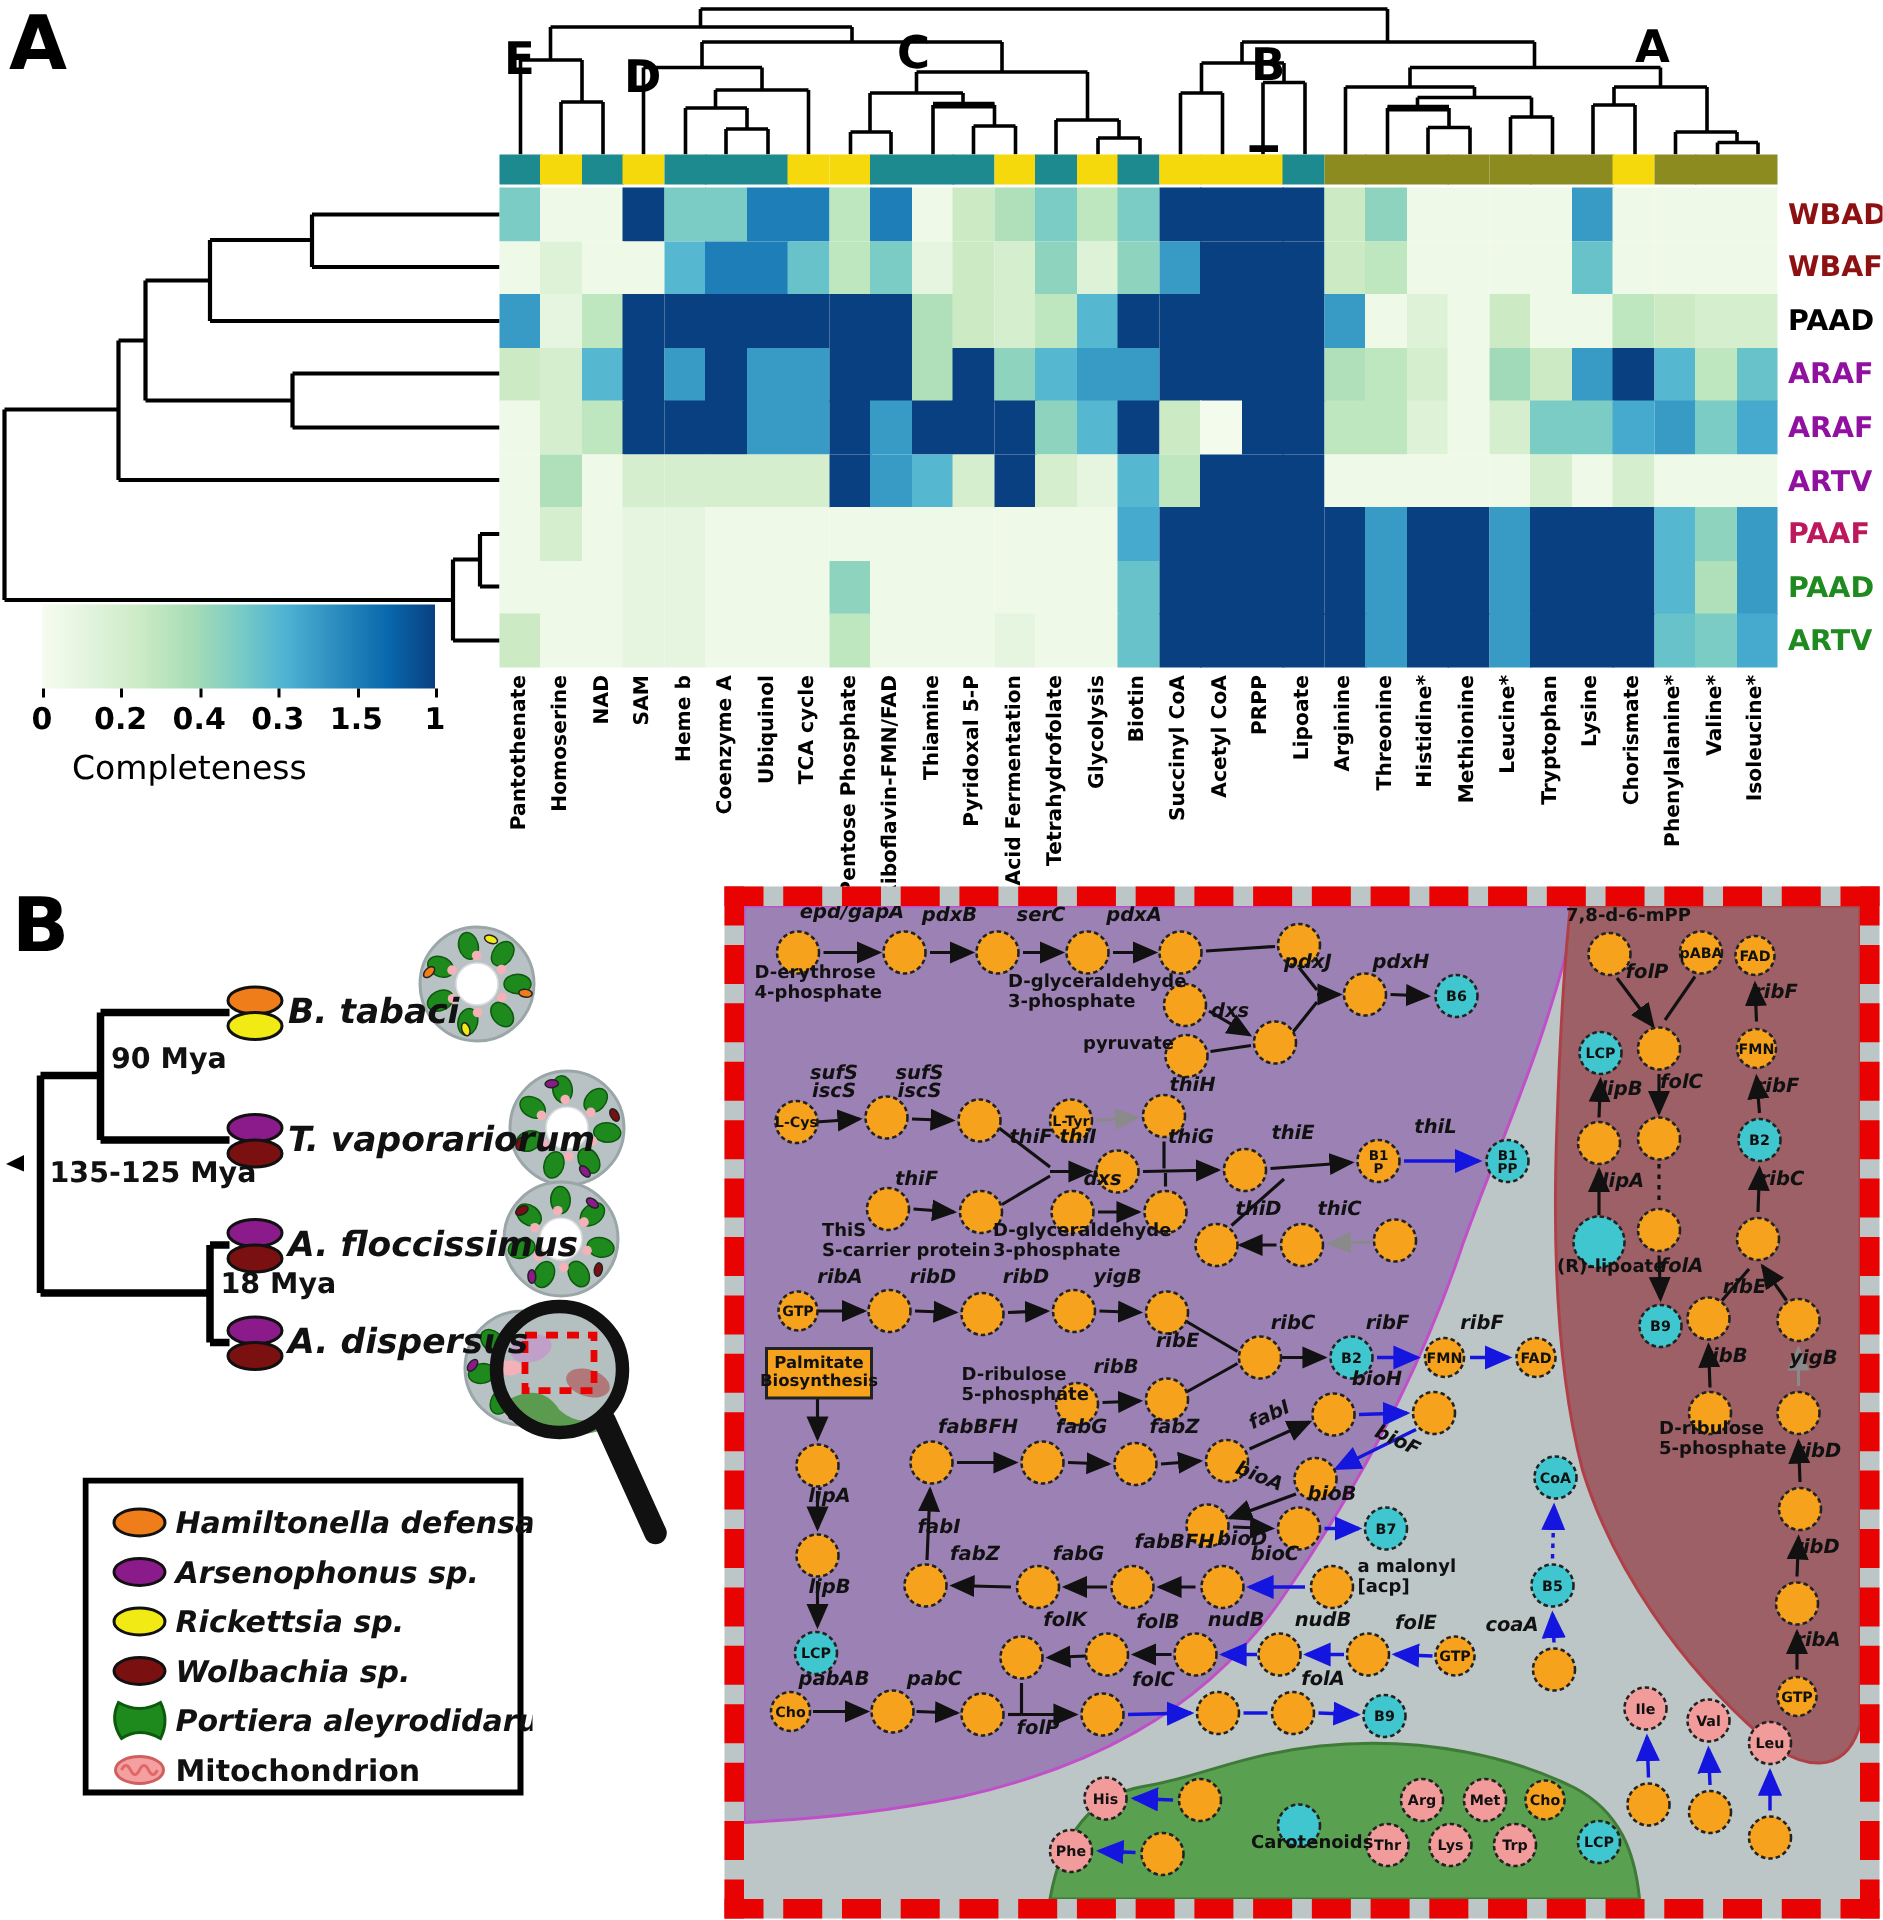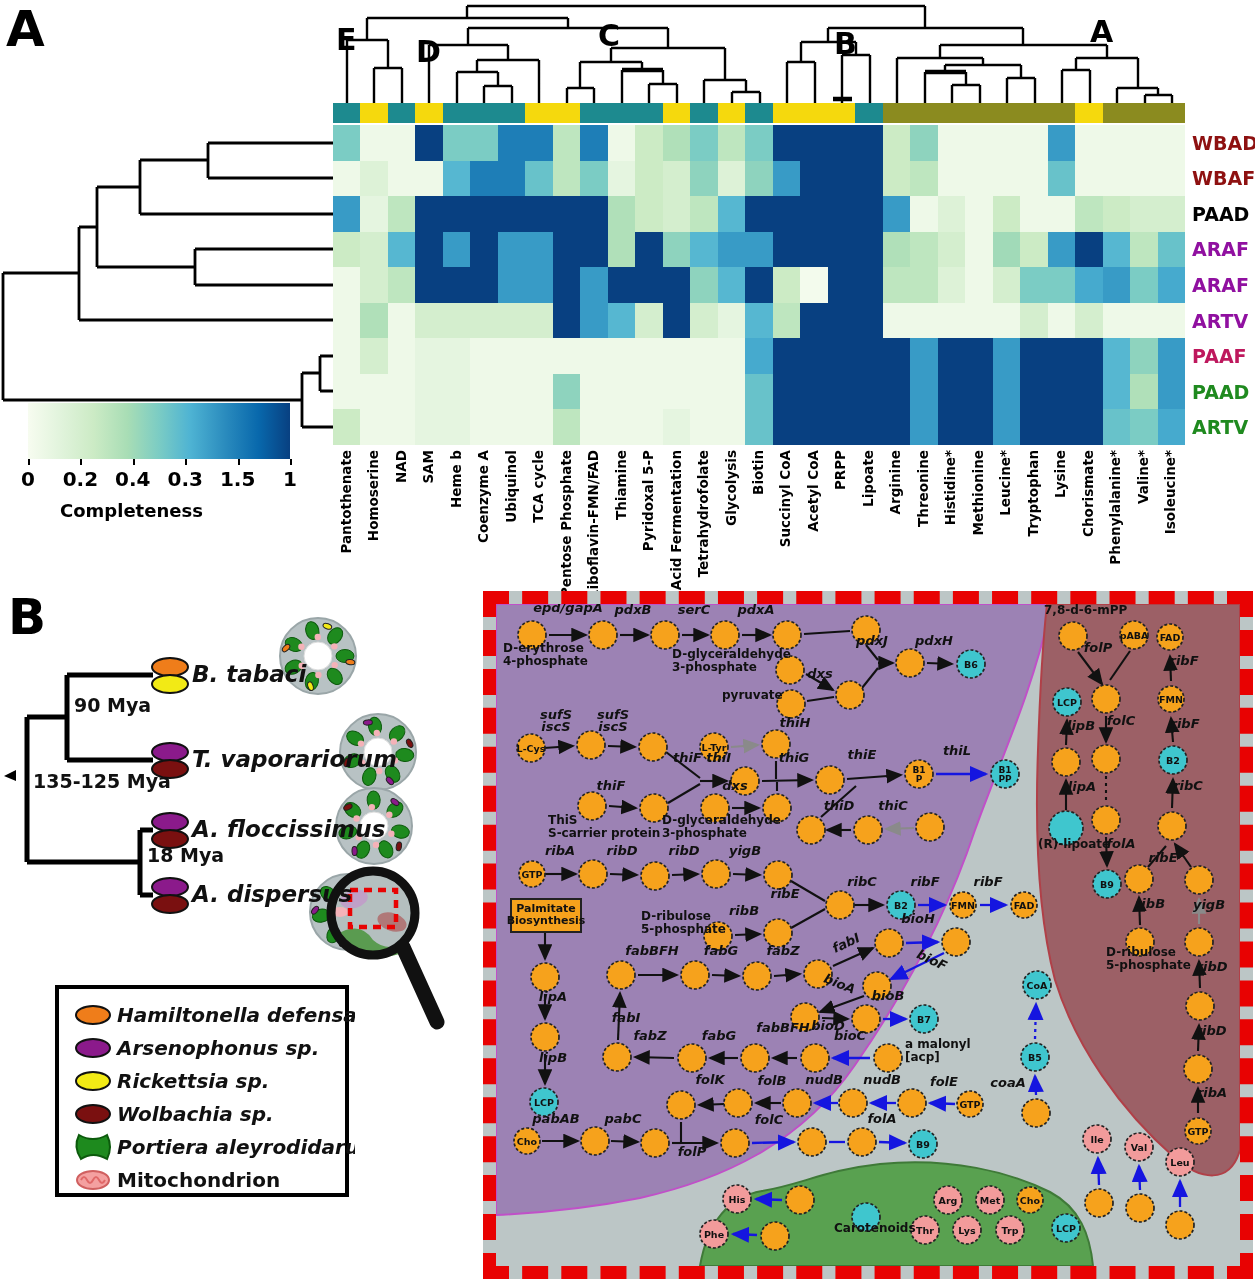--- a/index.html
+++ b/index.html
@@ -19,21 +19,21 @@
   .rowlab{position:absolute;font-weight:bold;font-size:19px;white-space:nowrap;}
   #collabels{left:333px;top:450px;width:860px;height:132px;}
   .collab{position:absolute;top:0;writing-mode:vertical-rl;transform:rotate(180deg);
     font-weight:bold;font-size:13.5px;white-space:nowrap;color:#000;}
   .clusterletter{position:absolute;font-weight:bold;font-size:30px;}
   #colorbar{left:28px;top:403px;width:262px;height:56px;
     background:linear-gradient(to right,#f7fcf0,#e0f3db 13%,#ccebc5 25%,#a8ddb5 38%,#7bccc4 50%,#4eb3d3 62%,#2b8cbe 75%,#0868ac 88%,#084081);}
   #cbticks{left:28px;top:459px;width:262px;height:40px;}
   .cbtick{position:absolute;top:8px;transform:translateX(-50%);font-weight:bold;font-size:20px;}
   .cbmark{position:absolute;top:0;width:2px;height:6px;background:#000;}
-  #cbtitle{left:60px;top:500px;font-weight:bold;font-size:18px;}
+  #cbtitle{left:48px;top:500px;font-weight:normal;font-size:22px;}
   
   #pathbox{left:483px;top:591px;width:770px;height:688px;border:13px dashed #e80202;background:#bcc6c6;box-sizing:border-box;}
   #pathsvg{position:absolute;left:0;top:0;}
   svg text{font-family:"DejaVu Sans",sans-serif;}
 </style>
 </head>
 <body>
 
 <div id="stage">
 

